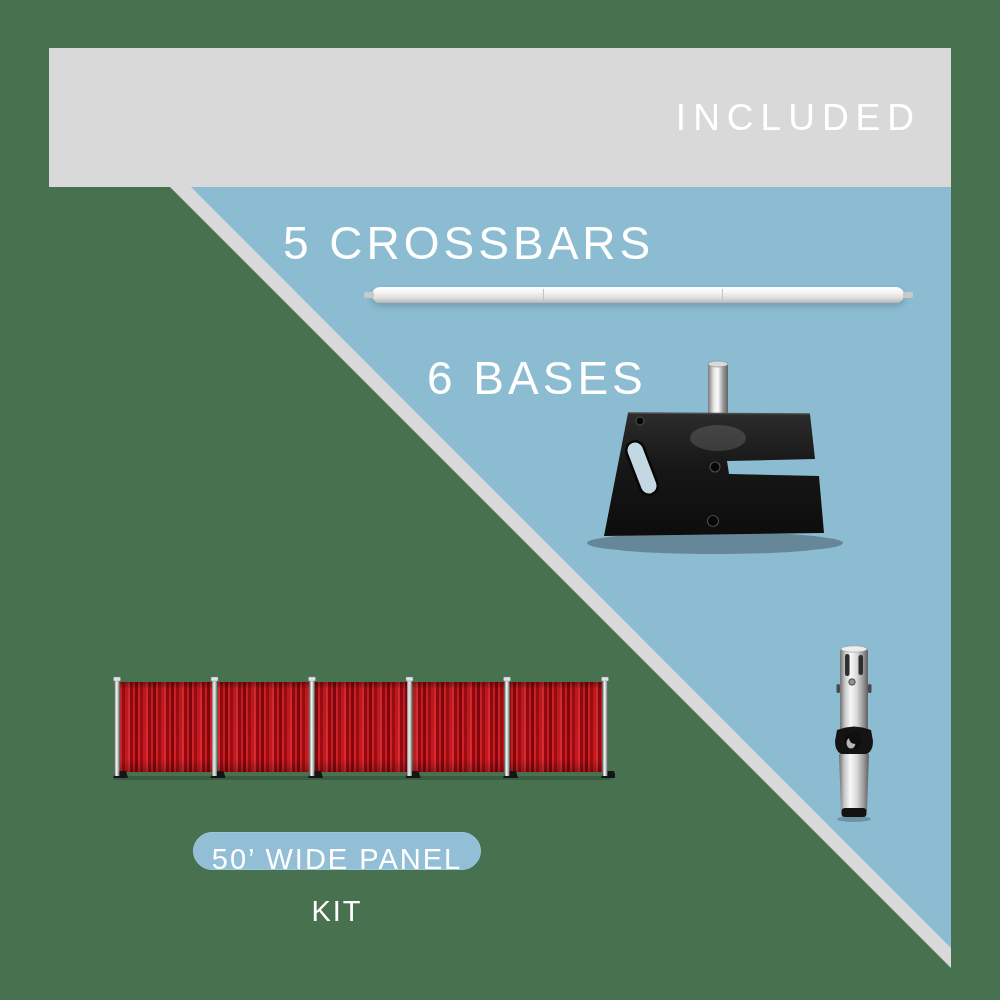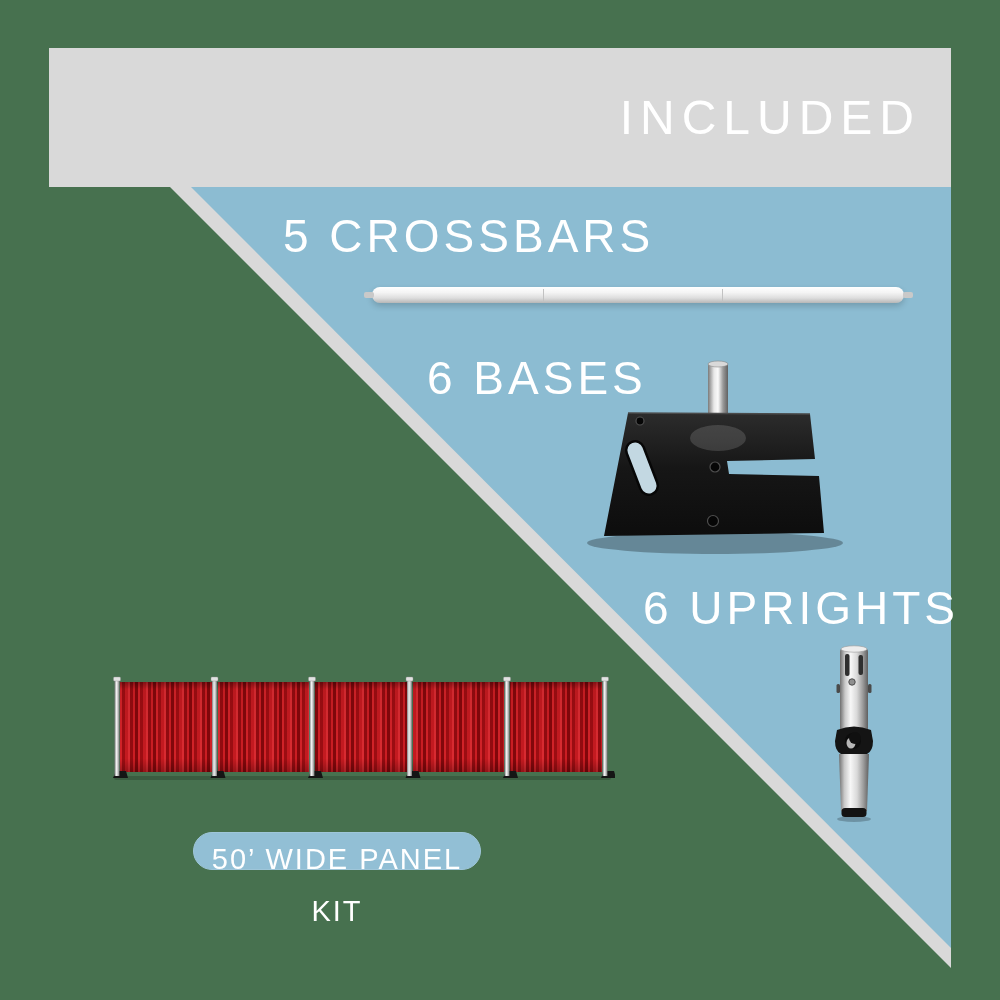--- a/index.html
+++ b/index.html
@@ -7,37 +7,37 @@
     position:relative; width:1000px; height:1000px; overflow:hidden;
     background:#47714f;
     font-family:"Liberation Sans", sans-serif;
   }
   .banner {
     position:absolute; left:49px; top:48px; width:902px; height:139px;
     background:#d9d9d9;
   }
   .banner-title {
     position:absolute; right:30px; top:0; height:139px; line-height:139px;
-    color:#ffffff; font-size:48px; font-weight:300; letter-spacing:7px;
+    color:#ffffff; font-size:37px; font-weight:300; letter-spacing:7px;
   }
   .stripe {
     position:absolute; left:0; top:0; width:1000px; height:1000px;
     background:#d9d9d9;
     clip-path:polygon(170px 187px, 951px 187px, 951px 968px);
   }
   .triangle {
     position:absolute; left:0; top:0; width:1000px; height:1000px;
     background:#8cbcd2;
     clip-path:polygon(191px 187px, 951px 187px, 951px 948px);
   }
   .heading {
     position:absolute; color:#ffffff; font-size:46px; font-weight:300;
     letter-spacing:4px; white-space:nowrap;
   }
-  .heading-crossbars { left:283px; top:209px; }
+  .heading-crossbars { left:283px; top:216px; }
   .heading-bases     { left:427px; top:351px; }
   .heading-uprights  { left:643px; top:581px; }
 
   .crossbar {
     position:absolute; left:372px; top:287px; width:532px; height:16px;
     border-radius:8px;
     background:linear-gradient(180deg,#ffffff 0%,#f4f4f4 35%,#dedede 68%,#b7b7b7 100%);
     box-shadow:0 3px 6px rgba(0,0,0,0.18);
   }
   .crossbar .nub {
@@ -73,21 +73,20 @@
 
   <div class="banner">
     <div class="banner-title">INCLUDED</div>
   </div>
 
   <div class="stripe"></div>
   <div class="triangle"></div>
 
   <div class="heading heading-crossbars">5 CROSSBARS</div>
   <div class="heading heading-bases">6 BASES</div>
-  <div class="heading heading-uprights">6 UPRIGHTS</div>
 
   <div class="crossbar">
     <div class="nub nub-left"></div>
     <div class="nub nub-right"></div>
     <div class="seam seam-1"></div>
     <div class="seam seam-2"></div>
   </div>
 
   <svg class="base-image" viewBox="0 0 290 210">
     <defs>

